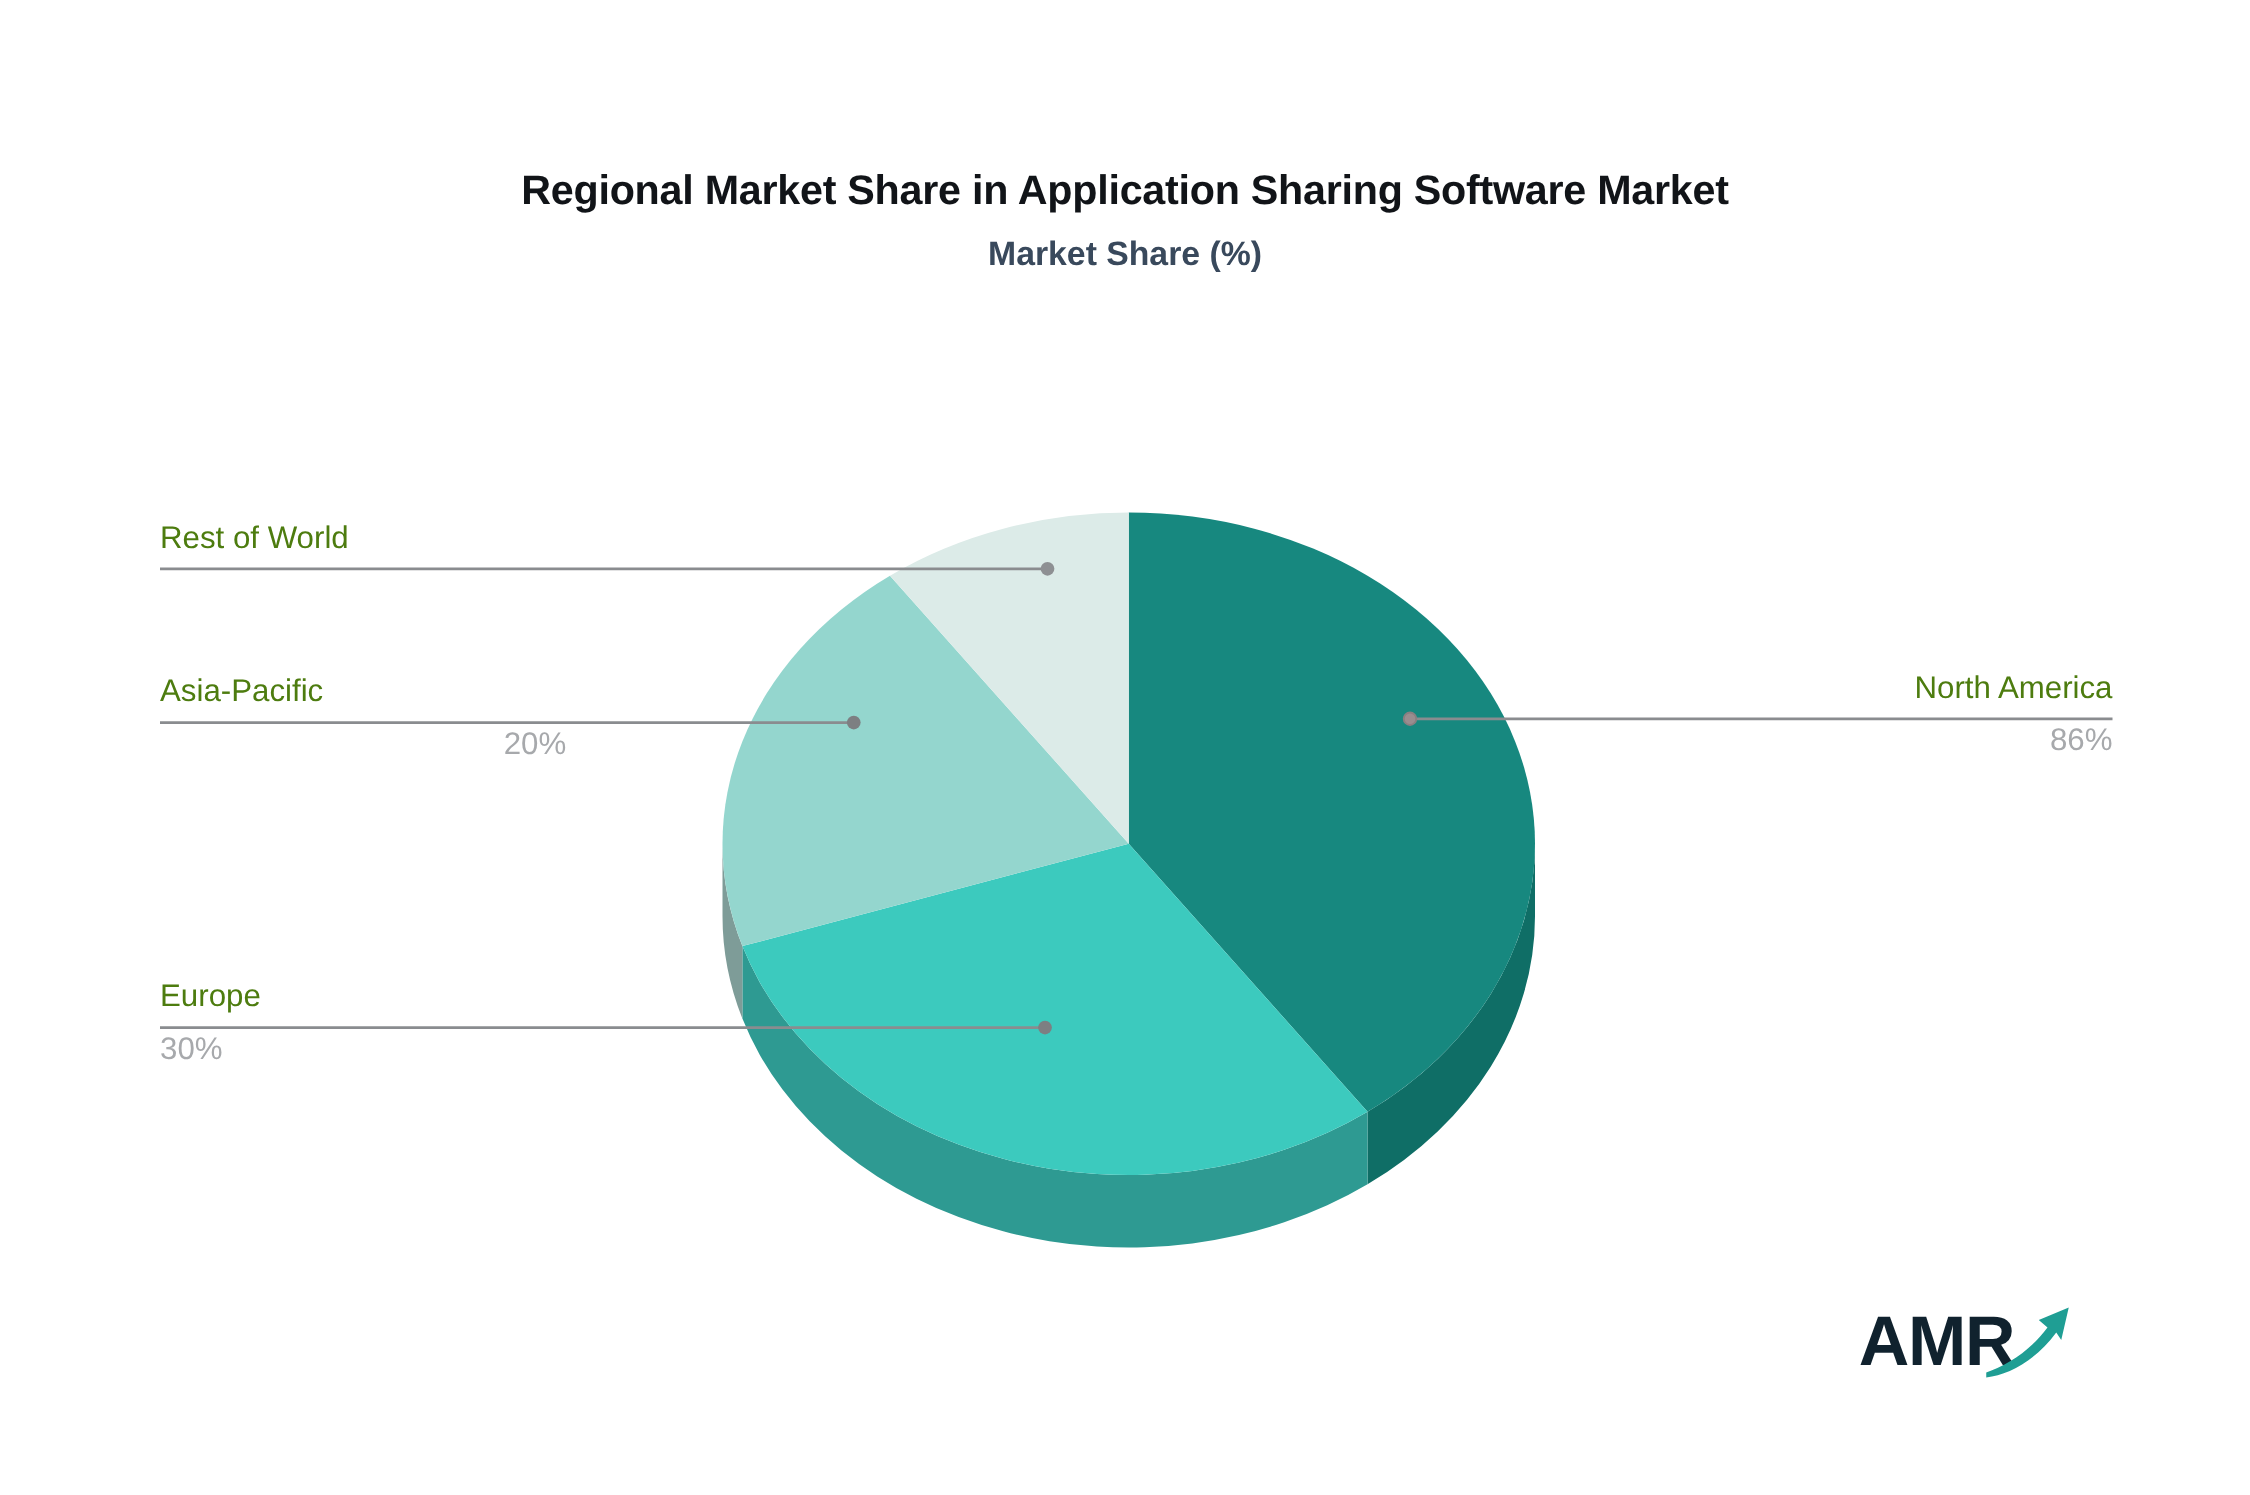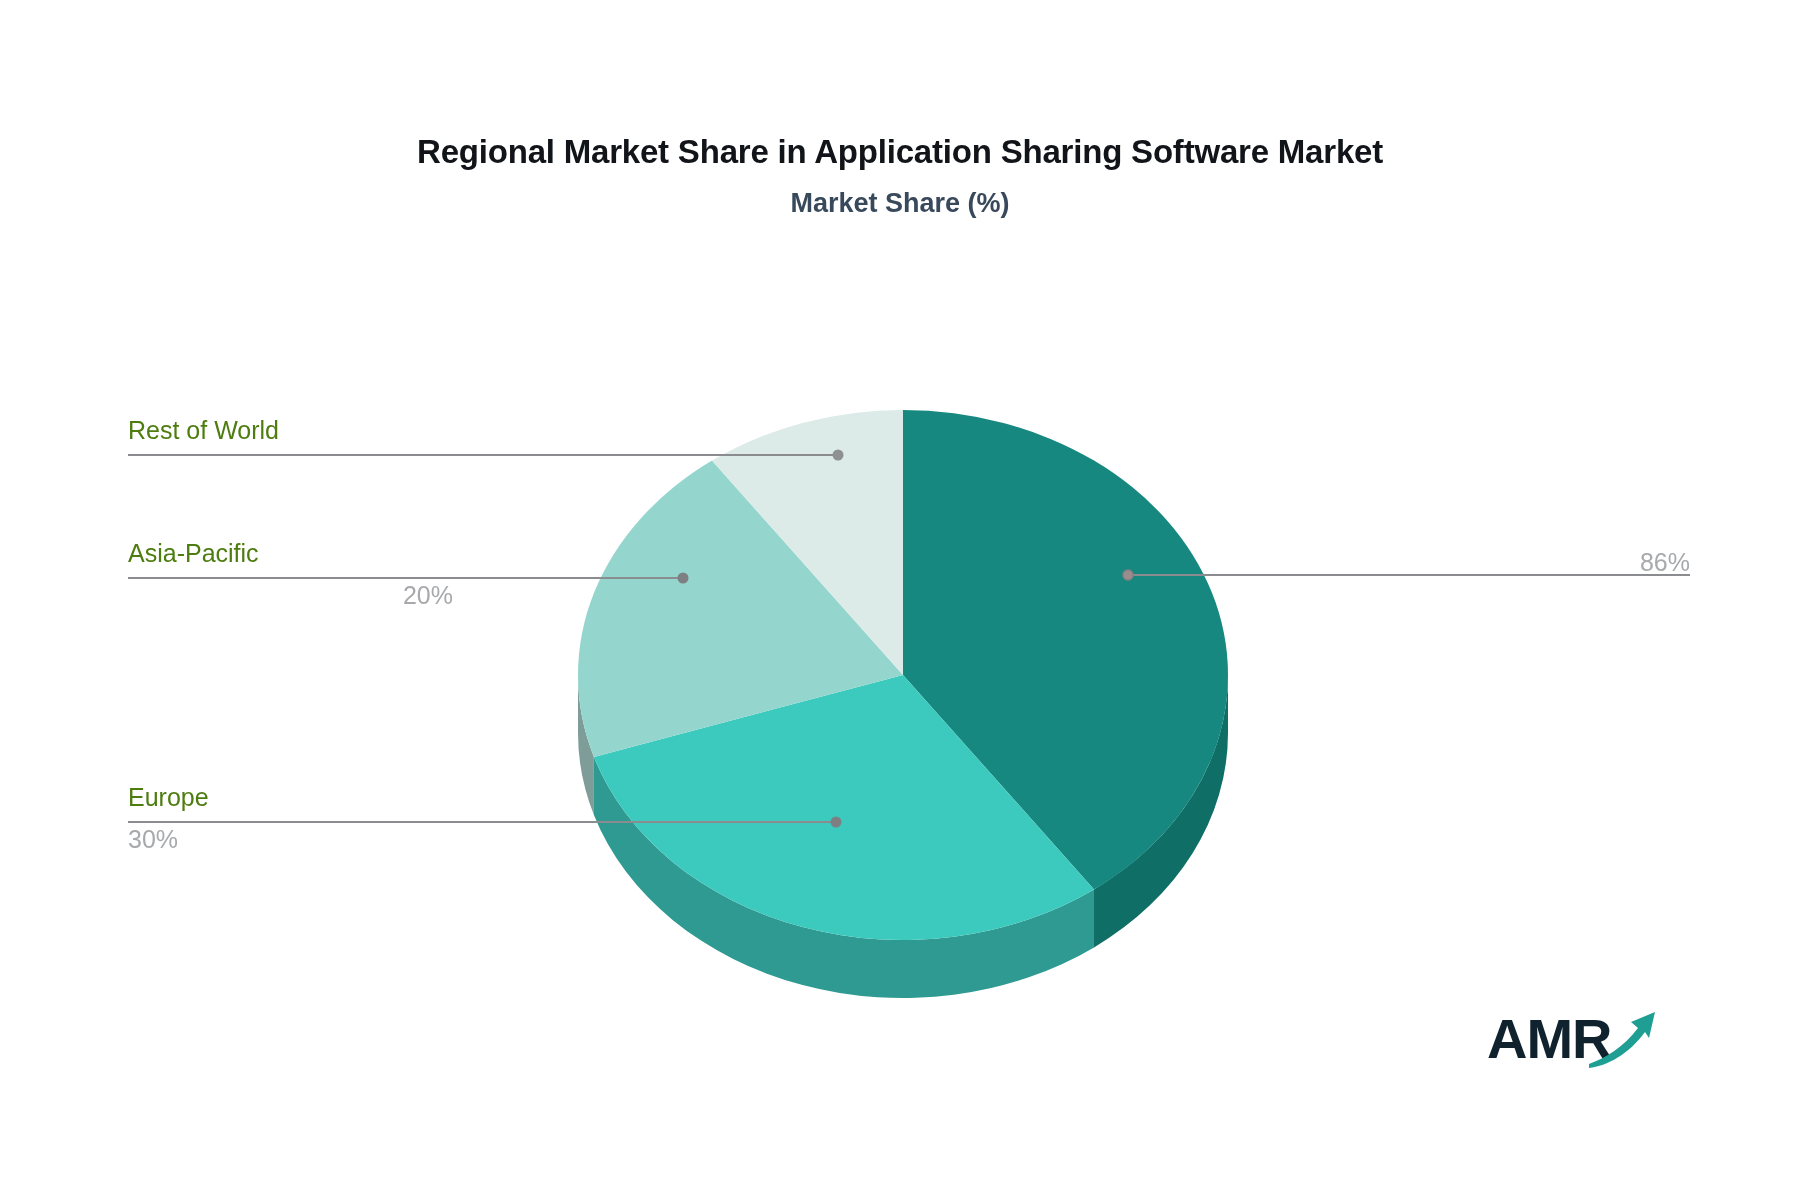--- a/index.html
+++ b/index.html
@@ -64,21 +64,21 @@
     line-height: 30px;
   }
   .callout.left { text-align: left; }
   .callout.right { text-align: right; }
 
   
 
   
   #logo {
     position: absolute;
-    left: 1487px; top: 1002px;
+    left: 1487px; top: 1036px;
     width: 180px; height: 80px;
   }
   #logo-text {
     position: absolute;
     left: 0; top: 4px;
     font-size: 56px;
     font-weight: bold;
     color: #10222e;
     letter-spacing: -1px;
     font-family: "Liberation Sans", sans-serif;
@@ -134,20 +134,21 @@
       <div class="cl-name">Asia-Pacific</div>
       <div class="cl-value" style="margin-top:12px;text-align:center;">20%</div>
     </div>
 
     <div class="callout left" style="left:128px; top:782px;">
       <div class="cl-name">Europe</div>
       <div class="cl-value" style="margin-top:12px;">30%</div>
     </div>
 
     <div class="callout right" style="left:1090px; top:535px; width:600px;">
+      <div class="cl-name">North America</div>
       <div class="cl-value" style="margin-top:12px;">86%</div>
     </div>
 
   </div>
 
   <div id="logo">
     <div id="logo-text">AMR</div>
     <svg id="logo-arrow" width="80" height="70" viewBox="0 0 80 70">
       <path d="M 2 60 C 20 58 42 46 58 24 L 62 30 L 68 4 L 44 14 L 51 20 C 36 40 18 50 2 56 Z" fill="#1f9e94"></path>
     </svg>

